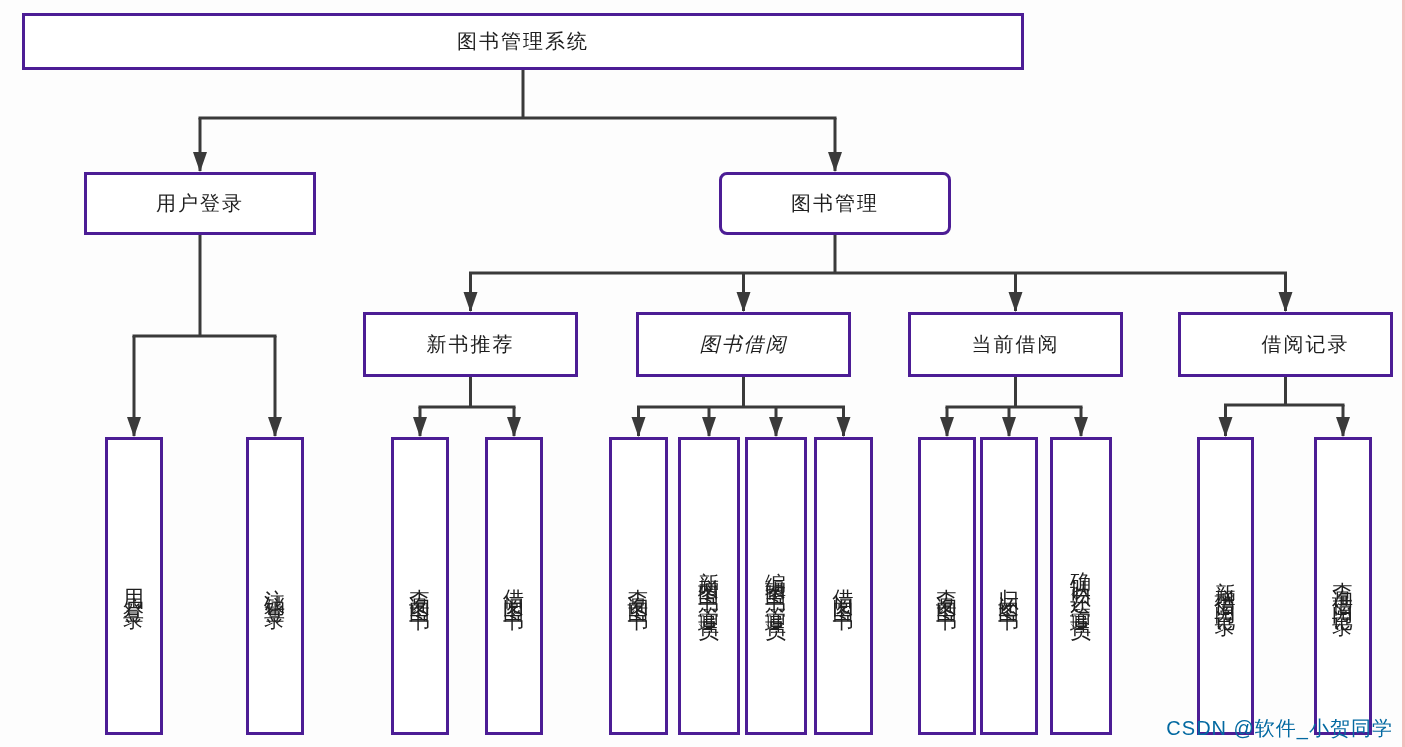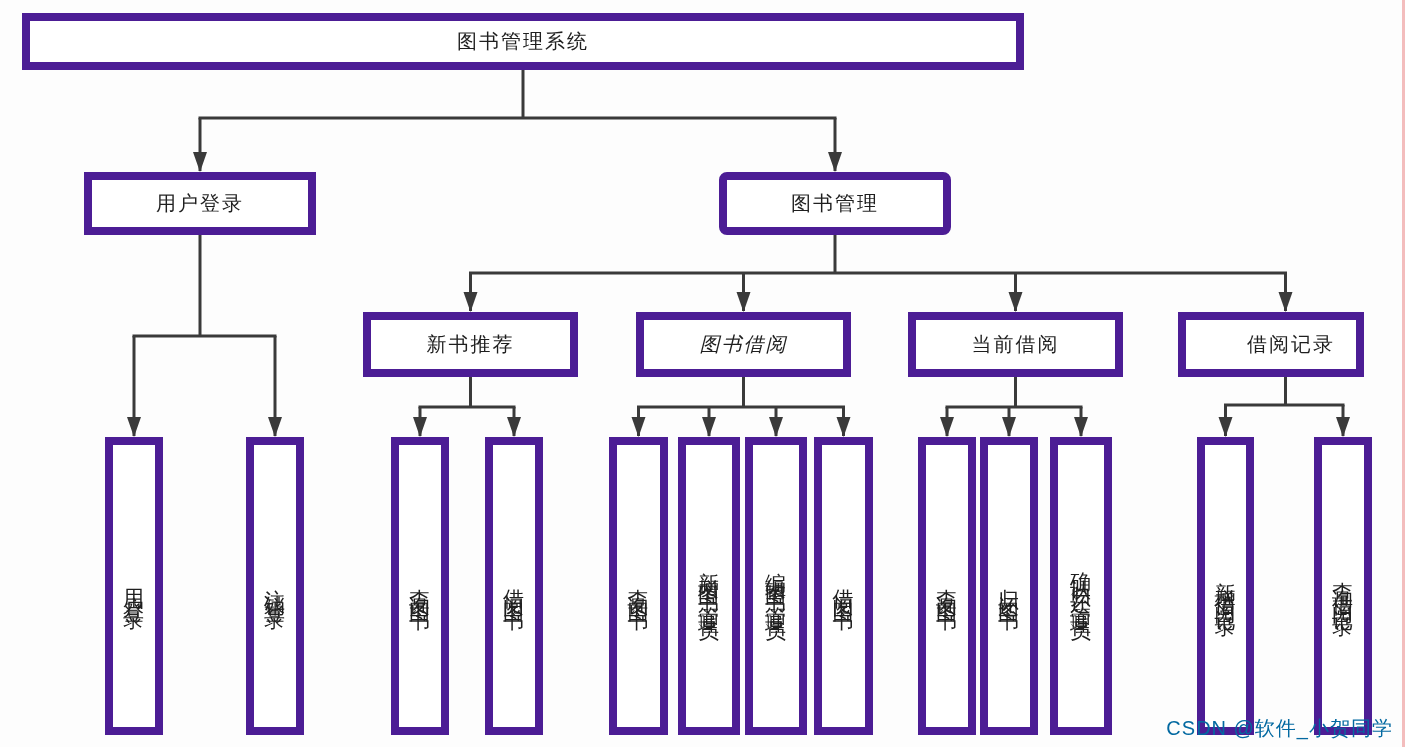--- a/index.html
+++ b/index.html
@@ -14,21 +14,21 @@
   #wires {
     position: absolute;
     left: 0; top: 0;
     width: 1405px; height: 747px;
     pointer-events: none;
   }
   .node {
     position: absolute;
     box-sizing: border-box;
     background: #ffffff;
-    border: 8px solid #4c1d95;
+    border: 3px solid #4c1d95;
     display: flex;
     align-items: center;
     justify-content: center;
     color: #1f1f1f;
   }
   .h-node .label {
     font-size: 20px;
     letter-spacing: 2px;
     white-space: nowrap;
   }
@@ -150,21 +150,21 @@
       </div>
       <div class="node v-node" style="left: 918px; top: 437px; width: 58px; height: 298px;">
         <span class="label">查询图书</span>
       </div>
       <div class="node v-node" style="left: 980px; top: 437px; width: 58px; height: 298px;">
         <span class="label">归还图书</span>
       </div>
       <div class="node v-node" style="left: 1050px; top: 437px; width: 62px; height: 298px;">
         <span class="label">确认归还（管理员）</span>
       </div>
-      <div class="node h-node" style="left: 1178px; top: 312px; width: 186px; height: 65px; padding-left: 40px;">
+      <div class="node h-node" style="left: 1178px; top: 312px; width: 215px; height: 65px; padding-left: 40px;">
         <span class="label">借阅记录</span>
       </div>
       <div class="node v-node" style="left: 1197px; top: 437px; width: 57px; height: 298px;">
         <span class="label">新增借阅记录</span>
       </div>
       <div class="node v-node" style="left: 1314px; top: 437px; width: 58px; height: 298px;">
         <span class="label">查询借阅记录</span>
       </div>
     </div>
 

